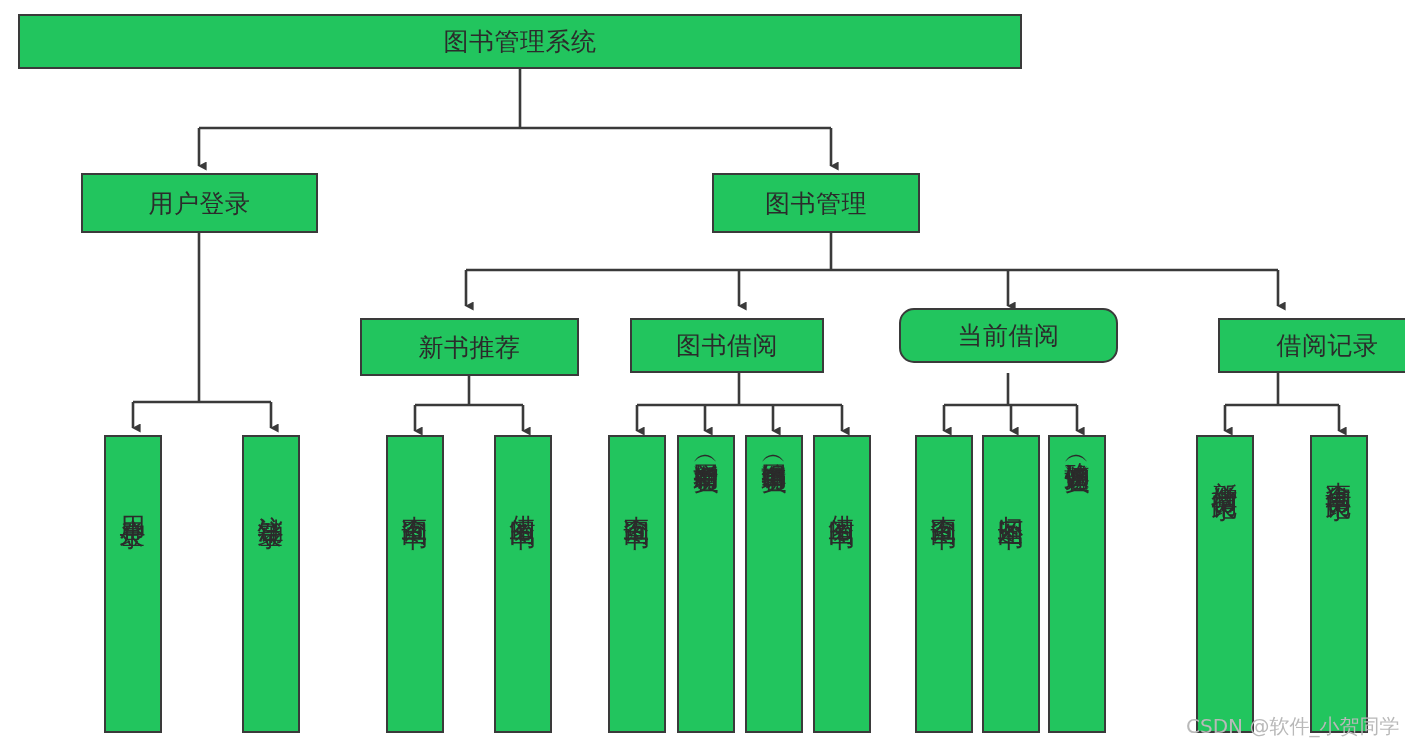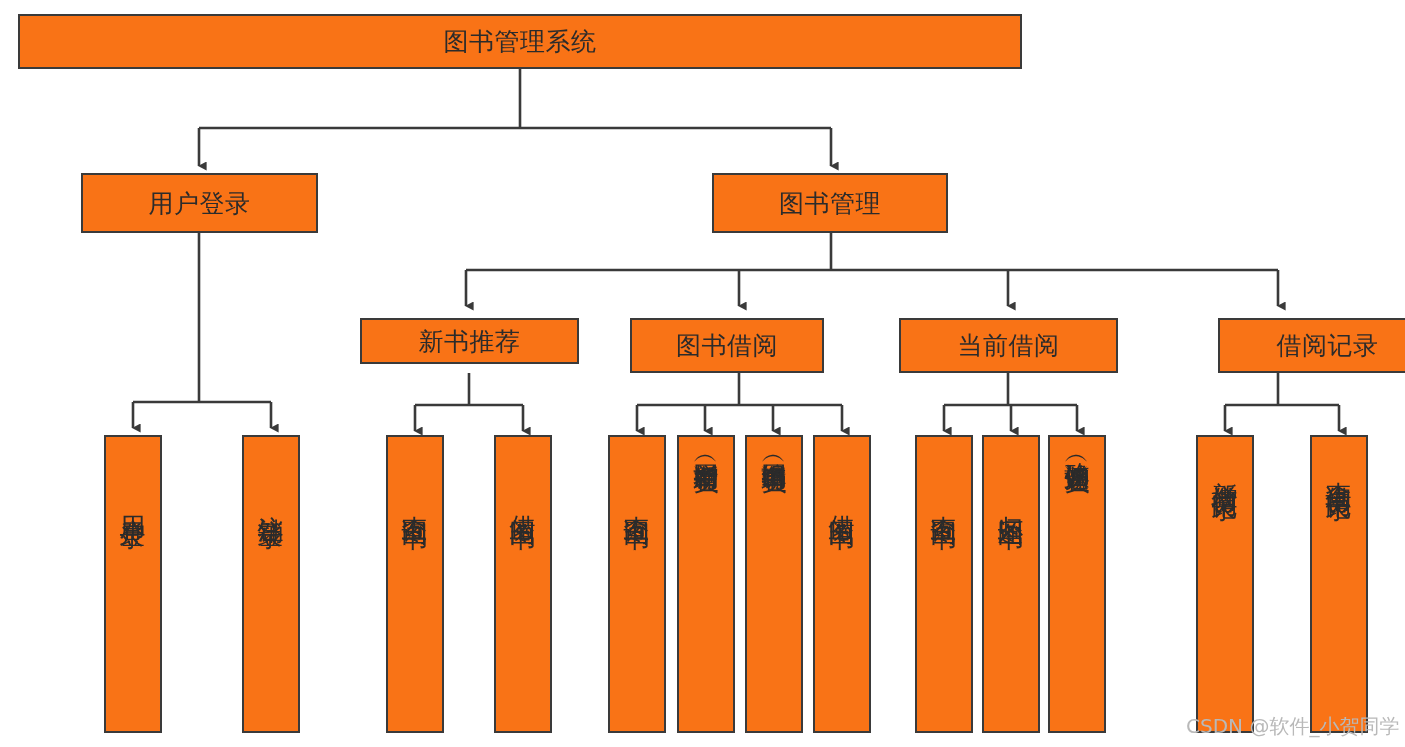--- a/index.html
+++ b/index.html
@@ -22,21 +22,21 @@
     position: absolute;
     left: 0;
     top: 0;
     width: 1405px;
     height: 747px;
     pointer-events: none;
   }
   .node {
     position: absolute;
     box-sizing: border-box;
-    background: #f97316;
+    background: #22c55e;
     border: 2.5px solid #3a3a3a;
     display: flex;
     align-items: center;
     justify-content: center;
     color: #2b2b2b;
   }
   .node .label {
     display: block;
     text-align: center;
     line-height: 1.0;
@@ -135,31 +135,31 @@
     </g>
   </svg>
 
   <div class="node horiz root" style="left:18px; top:14px; width:1004px; height:55px;">
     <span class="label">图书管理系统</span>
   </div>
 
   <div class="node horiz" style="left:81px; top:173px; width:237px; height:60px;">
     <span class="label">用户登录</span>
   </div>
-  <div class="node horiz" style="left:712px; top:173px; width:236px; height:60px;">
+  <div class="node horiz" style="left:712px; top:173px; width:208px; height:60px;">
     <span class="label">图书管理</span>
   </div>
 
-  <div class="node horiz" style="left:360px; top:318px; width:219px; height:46px;">
+  <div class="node horiz" style="left:360px; top:318px; width:219px; height:58px;">
     <span class="label">新书推荐</span>
   </div>
   <div class="node horiz" style="left:630px; top:318px; width:194px; height:55px;">
     <span class="label">图书借阅</span>
   </div>
-  <div class="node horiz" style="left:899px; top:318px; width:219px; height:55px;">
+  <div class="node horiz" style="left:899px; top:308px; width:219px; height:55px;border-radius:15px;">
     <span class="label">当前借阅</span>
   </div>
   <div class="node horiz" style="left:1218px; top:318px; width:219px; height:55px;">
     <span class="label">借阅记录</span>
   </div>
 
   <div class="node vert" style="left:104px; top:435px; width:58px; height:298px; padding-top:58px;">
     <span class="label">用户登录</span>
   </div>
   <div class="node vert" style="left:242px; top:435px; width:58px; height:298px; padding-top:58px;">

